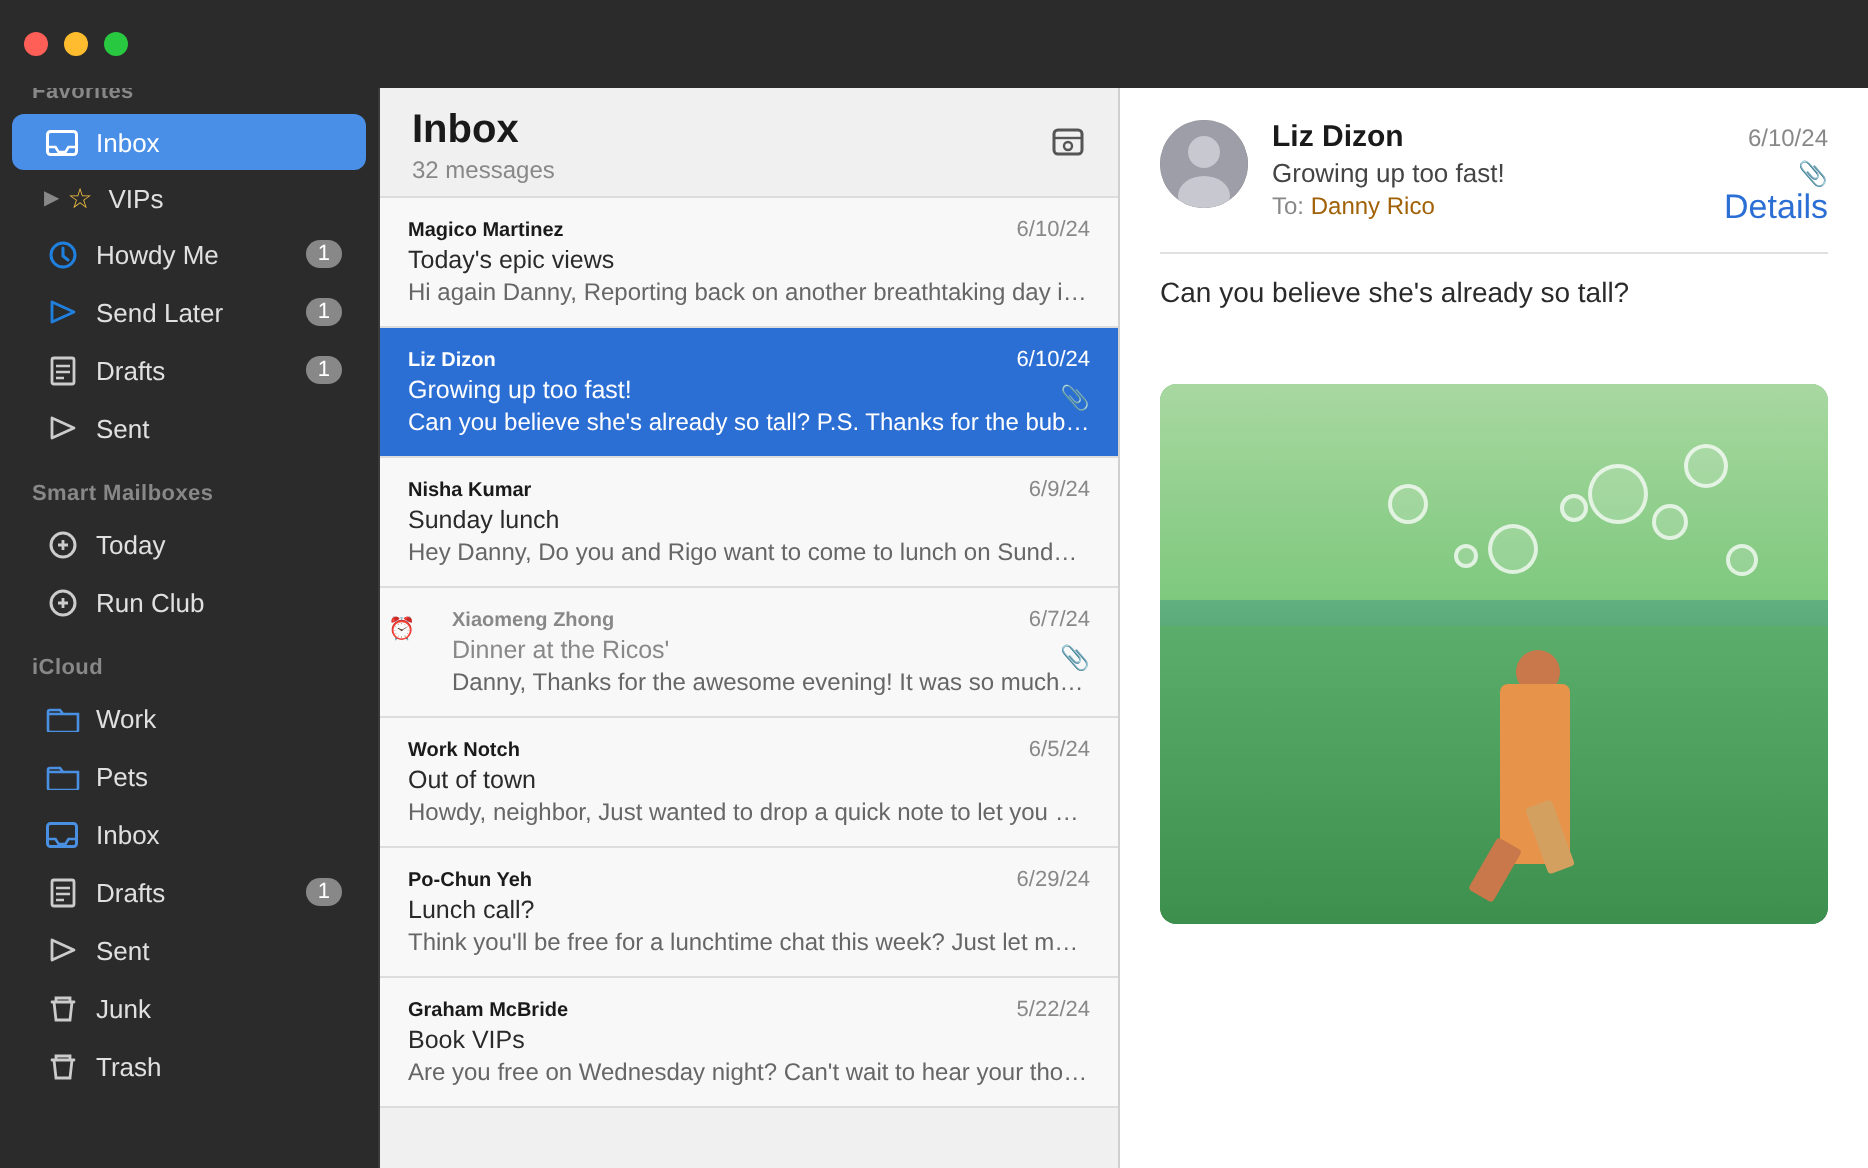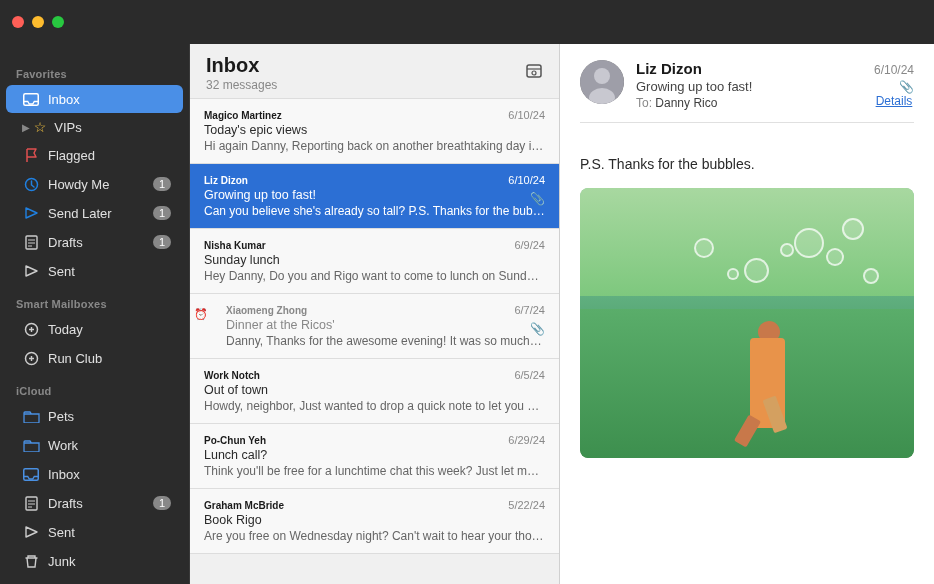--- a/index.html
+++ b/index.html
@@ -40,21 +40,21 @@
       height: 584px;
       margin-top: 0;
     }
 
     
     .sidebar {
       width: 190px;
       min-width: 190px;
       background: #2b2b2b;
       height: 584px;
-      padding-top: 56px;
+      padding-top: 28px;
       overflow-y: auto;
       border-right: 1px solid #3a3a3a;
     }
     .sidebar::-webkit-scrollbar { display: none; }
 
     .sidebar-section-label {
       font-size: 11px;
       font-weight: 600;
       color: #888;
       padding: 12px 16px 4px 16px;
@@ -281,45 +281,44 @@
       font-size: 13px;
       color: #444;
       margin-top: 2px;
     }
     .detail-to {
       font-size: 12px;
       color: #888;
       margin-top: 2px;
     }
     .detail-to-link {
-      color: #404040;
+      color: #a16207;
       text-decoration: none;
     }
     .detail-date-area {
       text-align: right;
       flex-shrink: 0;
     }
     .detail-date {
       font-size: 12px;
       color: #888;
     }
     .detail-attachment-icon {
       font-size: 12px;
       color: #888;
       display: block;
       text-align: right;
       margin-top: 2px;
     }
     .detail-details-link {
-      font-size: 12px;
+      font-size: 17px;
       color: #2c6fd4;
       cursor: pointer;
       display: block;
       text-align: center;
-      text-decoration: underline;
     }
 
     .detail-divider {
       height: 1px;
       background: #e0e0e0;
       margin: 8px 0;
     }
 
     .detail-body {
       font-size: 14px;
@@ -506,28 +505,20 @@
       </div>
       <span class="item-label">Inbox</span>
     </div>
 
     <div class="sidebar-vips">
       <span class="expand-arrow">▶</span>
       <span class="vip-star">☆</span>
       <span class="item-label">VIPs</span>
     </div>
 
-    <div class="sidebar-item">
-      <div class="item-icon">
-        <svg width="13" height="15" viewBox="0 0 13 15" fill="none">
-          <path d="M2 1v13M2 1h9l-2 4 2 4H2" stroke="#e05050" stroke-width="1.5" stroke-linejoin="round" fill="none"></path>
-        </svg>
-      </div>
-      <span class="item-label">Flagged</span>
-    </div>
 
     <div class="sidebar-item">
       <div class="item-icon">
         <svg width="15" height="15" viewBox="0 0 15 15" fill="none">
           <circle cx="7.5" cy="7.5" r="6" stroke="#2080e0" stroke-width="1.5"></circle>
           <path d="M7.5 4v4l2.5 2" stroke="#2080e0" stroke-width="1.5" stroke-linecap="round"></path>
         </svg>
       </div>
       <span class="item-label">Howdy Me</span>
       <span class="badge">1</span>
@@ -586,30 +577,30 @@
     </div>
 
     <div class="sidebar-section-label">iCloud</div>
 
     <div class="sidebar-item">
       <div class="item-icon">
         <svg width="17" height="13" viewBox="0 0 17 13" fill="none">
           <path d="M1 4h15v8a1 1 0 01-1 1H2a1 1 0 01-1-1V4zM1 4V3a1 1 0 011-1h5l1.5 2H1z" stroke="#4a90e2" stroke-width="1.3" fill="none"></path>
         </svg>
       </div>
-      <span class="item-label">Pets</span>
+      <span class="item-label">Work</span>
     </div>
 
     <div class="sidebar-item">
       <div class="item-icon">
         <svg width="17" height="13" viewBox="0 0 17 13" fill="none">
           <path d="M1 4h15v8a1 1 0 01-1 1H2a1 1 0 01-1-1V4zM1 4V3a1 1 0 011-1h5l1.5 2H1z" stroke="#4a90e2" stroke-width="1.3" fill="none"></path>
         </svg>
       </div>
-      <span class="item-label">Work</span>
+      <span class="item-label">Pets</span>
     </div>
 
     <div class="sidebar-item">
       <div class="item-icon">
         <svg width="16" height="13" viewBox="0 0 16 13" fill="none">
           <rect x="0.75" y="0.75" width="14.5" height="11.5" rx="1.5" stroke="#4a90e2" stroke-width="1.5"></rect>
           <path d="M0.75 8.5h4l1.5 2.5h3.5l1.5-2.5h4" stroke="#4a90e2" stroke-width="1.3"></path>
         </svg>
       </div>
       <span class="item-label">Inbox</span>
@@ -730,21 +721,21 @@
         </div>
         <div class="msg-subject">Lunch call?</div>
         <div class="msg-preview">Think you'll be free for a lunchtime chat this week? Just let me know what day you think might work and I'll block off my sch...</div>
       </div>
 
       <div class="message-item">
         <div class="msg-top-row">
           <span class="msg-sender">Graham McBride</span>
           <span class="msg-date">5/22/24</span>
         </div>
-        <div class="msg-subject">Book Rigo</div>
+        <div class="msg-subject">Book VIPs</div>
         <div class="msg-preview">Are you free on Wednesday night? Can't wait to hear your thoughts on this one. I can already guess your favorite c...</div>
       </div>
 
     </div>
   </div>
 
   <div class="detail-pane">
     <div class="detail-content">
 
       <div class="detail-header">
@@ -769,22 +760,22 @@
         <div class="detail-date-area">
           <span class="detail-date">6/10/24</span>
           <span class="detail-attachment-icon">📎</span>
           <span class="detail-details-link">Details</span>
         </div>
       </div>
 
       <div class="detail-divider"></div>
 
       <div class="detail-body">
+        <p>Can you believe she's already so tall?</p>
         <br>
-        <p>P.S. Thanks for the bubbles.</p>
       </div>
 
       <div class="detail-image">
         <div class="photo-scene">
 
           <div class="photo-sky"></div>
 
           <div class="tree" style="left:10px; bottom:0;">
             <div class="tree-top" style="width:50px;height:80px;"></div>
             <div class="tree-trunk" style="width:10px;height:20px;"></div>

